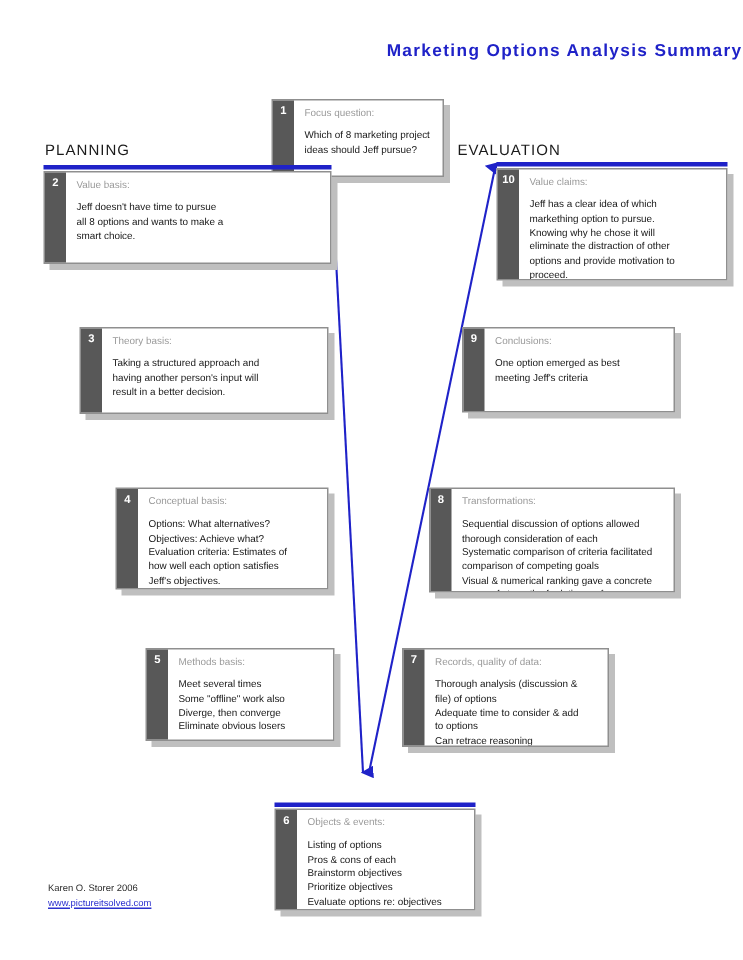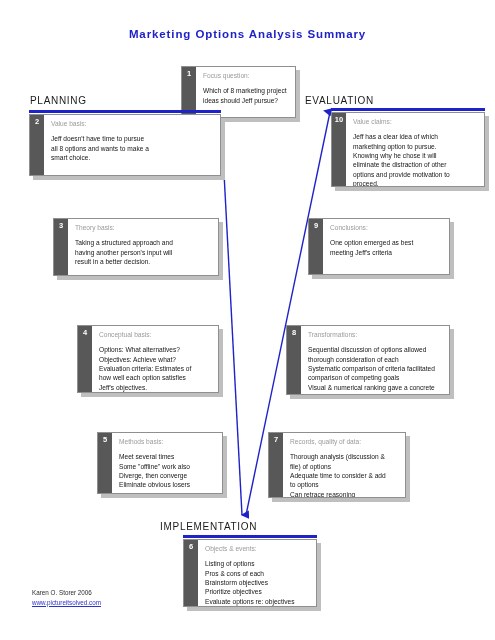--- a/index.html
+++ b/index.html
@@ -22,21 +22,21 @@
     width: 495px;
     height: 640px;
   }
 
   
   .title {
     position: absolute;
     left: 0;
     top: 28px;
     width: 495px;
-    text-align: center;
+    text-align: right;
     font-size: 11.5px;
     font-weight: bold;
     color: #1f22c8;
     letter-spacing: 0.9px;
   }
 
   
   .phase-label {
     position: absolute;
     font-size: 10px;
@@ -149,21 +149,20 @@
       </marker>
     </defs>
 
     <line x1="221" y1="116" x2="242" y2="515" stroke="#1f22c8" stroke-width="1.4" marker-end="url(#arrowDown)"></line>
 
     <line x1="246" y1="515" x2="330" y2="112" stroke="#1f22c8" stroke-width="1.4" marker-end="url(#arrowUp)"></line>
   </svg>
 
   <div class="phase-label" style="left:30px; top:95px; width:180px;">PLANNING</div>
   <div class="phase-label" style="left:305px; top:95px; width:180px;">EVALUATION</div>
-  <div class="phase-label" style="left:160px; top:521px; width:180px;">IMPLEMENTATION</div>
 
   <div class="card" style="left:181px; top:66px; width:115px; height:52px;">
     <div class="card-shadow"></div>
     <div class="card-inner">
       <div class="card-tab">1</div>
       <div class="card-body">
         <div class="card-heading">Focus question:</div>
         <div class="card-text">Which of 8 marketing project
 ideas should Jeff pursue?</div>
       </div>

